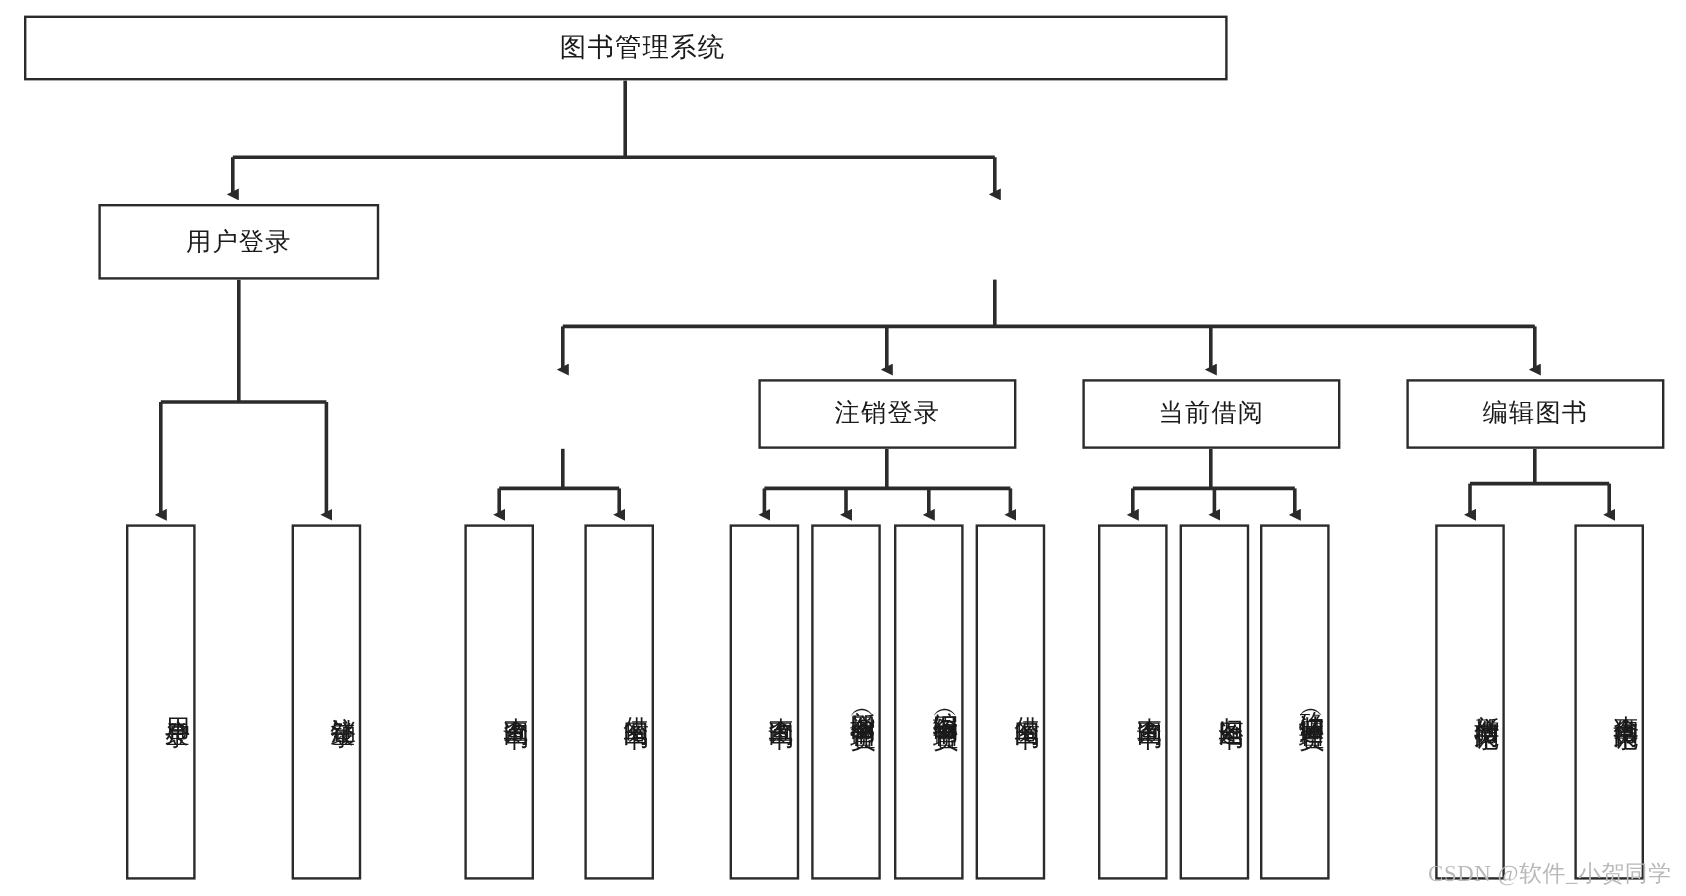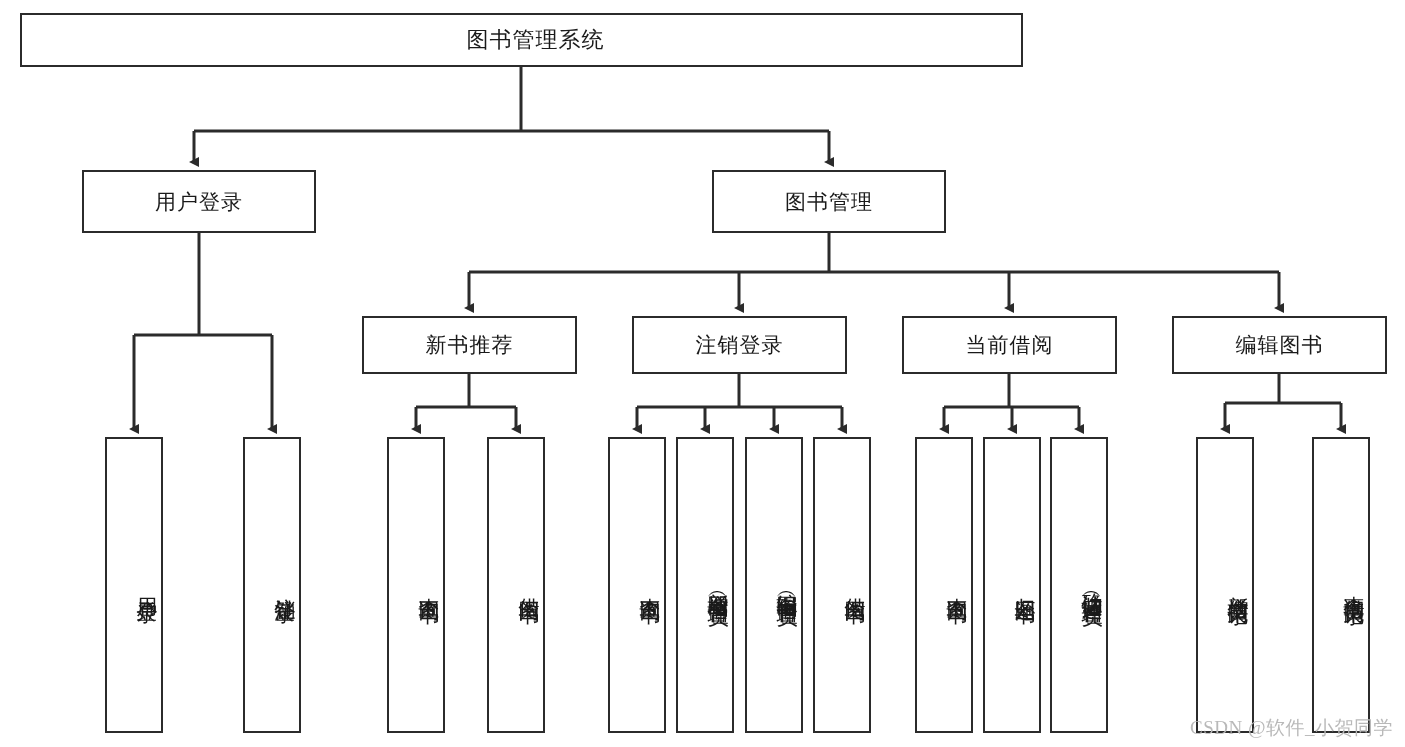--- a/index.html
+++ b/index.html
@@ -129,27 +129,21 @@
   </svg>
 
   <div class="node horiz root" style="left:20px; top:13px; width:1003px; height:54px;">
     <span>图书管理系统</span>
   </div>
 
   <div class="node horiz" style="left:82px; top:170px; width:234px; height:63px;">
     <span>用户登录</span>
   </div>
 
-  <div class="node horiz" style="left:712px; top:170px; width:234px; height:63px;">
-    <span>图书管理</span>
-  </div>
-
-  <div class="node horiz" style="left:362px; top:316px; width:215px; height:58px;">
-    <span>新书推荐</span>
-  </div>
+
 
   <div class="node horiz" style="left:632px; top:316px; width:215px; height:58px;">
     <span>注销登录</span>
   </div>
 
   <div class="node horiz" style="left:902px; top:316px; width:215px; height:58px;">
     <span>当前借阅</span>
   </div>
 
   <div class="node horiz" style="left:1172px; top:316px; width:215px; height:58px;">

